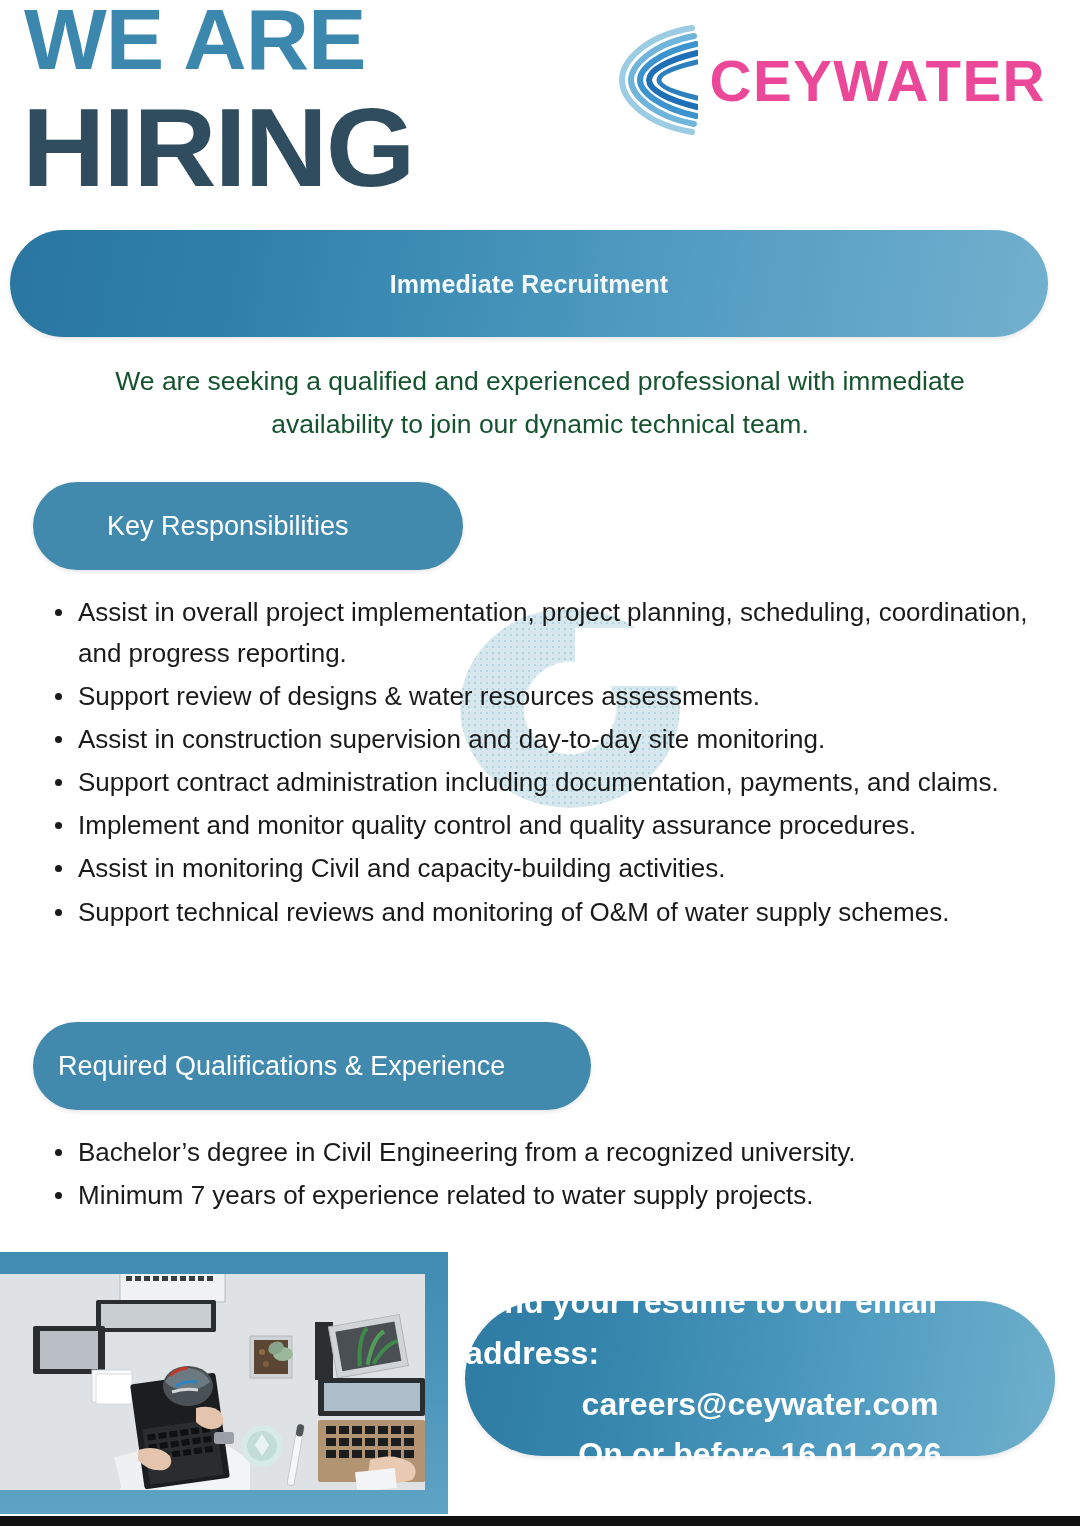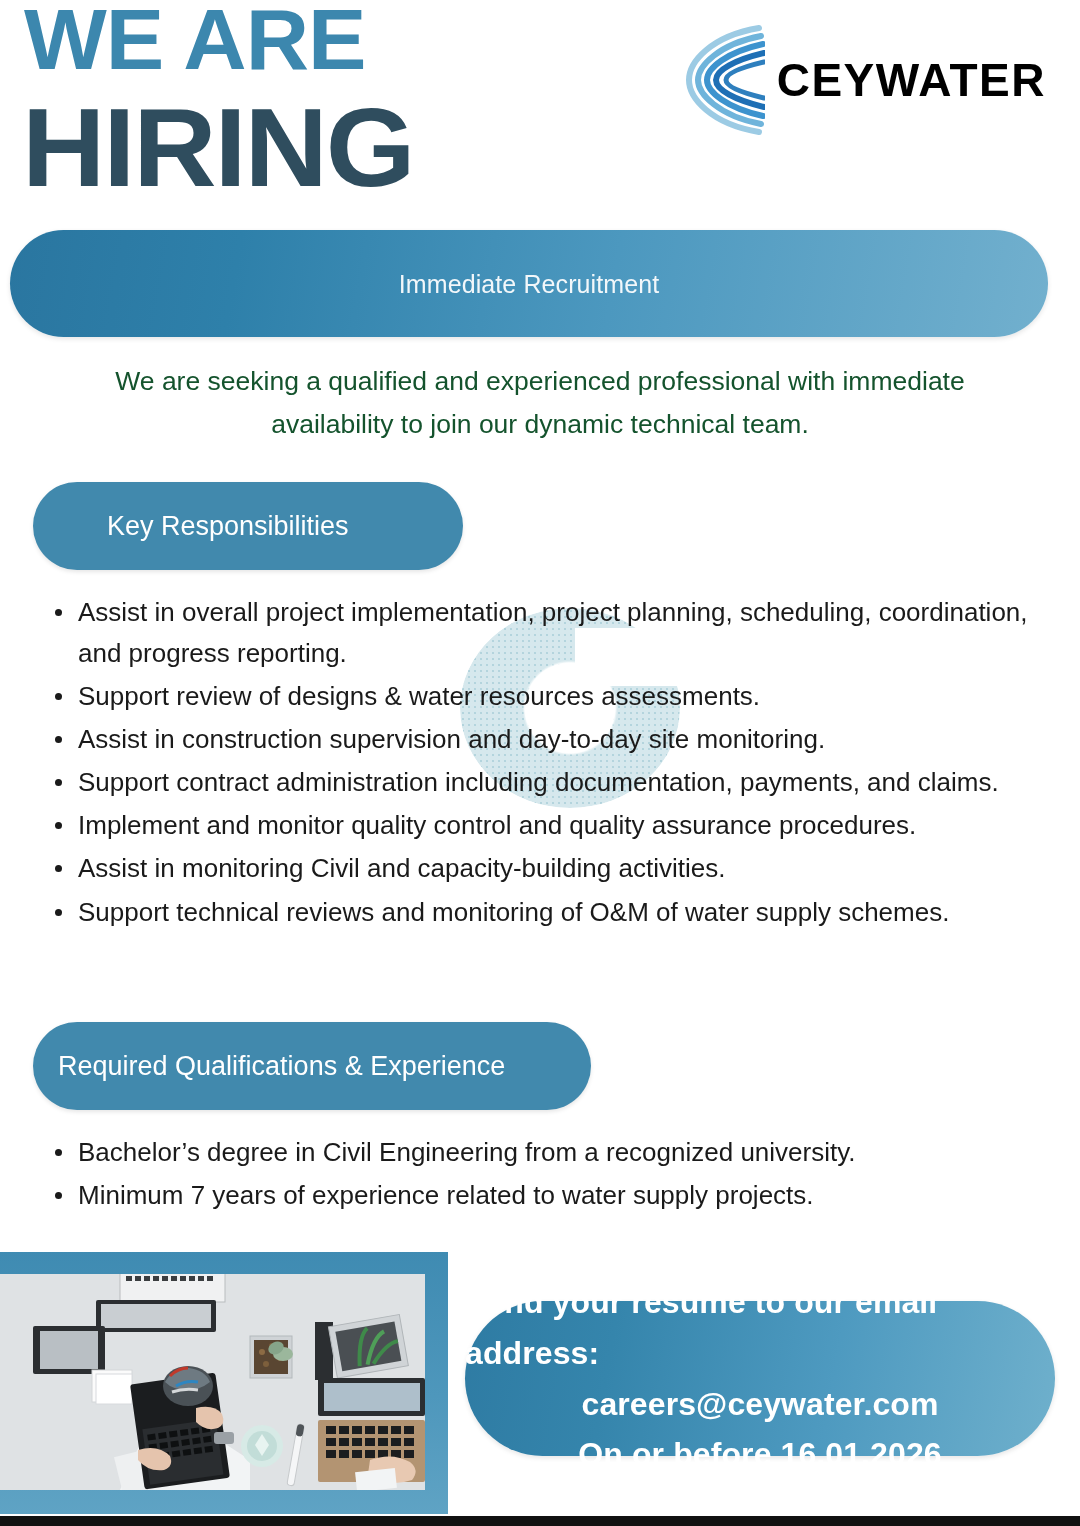--- a/index.html
+++ b/index.html
@@ -34,41 +34,41 @@
     transform-origin:left top;
   }
 
   
   .logo-wrap {
     position:absolute; right:34px; top:22px;
     display:flex; align-items:center; gap:12px;
   }
   .logo-mark { width:84px; height:116px; display:block; }
   .logo-word {
-    font-size:46px; font-weight:800; letter-spacing:1.5px;
-    color:#000000; font-family:"Liberation Sans", sans-serif;
+    font-size:58px; font-weight:800; letter-spacing:1.5px;
+    color:#ec4899; font-family:"Liberation Sans", sans-serif;
   }
 
   
   .title-banner {
     position:absolute; left:10px; top:230px;
     width:1038px; height:107px;
     border-radius:54px;
     background:linear-gradient(100deg,#2A76A0 0%,#2E80AA 22%,#4C98BF 58%,#72B0CE 100%);
     display:flex; flex-direction:column;
     align-items:center; justify-content:center;
     color:#ffffff;
     box-shadow:0 2px 5px rgba(0,0,0,0.10);
   }
   .title-main {
     font-size:31px; font-weight:700; letter-spacing:0.1px;
     line-height:1.15; color:#ffffff;
   }
   .title-sub {
-    font-size:25px; font-weight:400; letter-spacing:0.1px;
+    font-size:25px; font-weight:700; letter-spacing:0.1px;
     line-height:1.25; color:#F2F7FA; margin-top:2px;
   }
 
   
   .intro {
     position:absolute; left:90px; top:360px;
     width:900px;
     text-align:center;
     font-size:26.5px; line-height:1.62;
     color:#14532d; font-weight:400;

